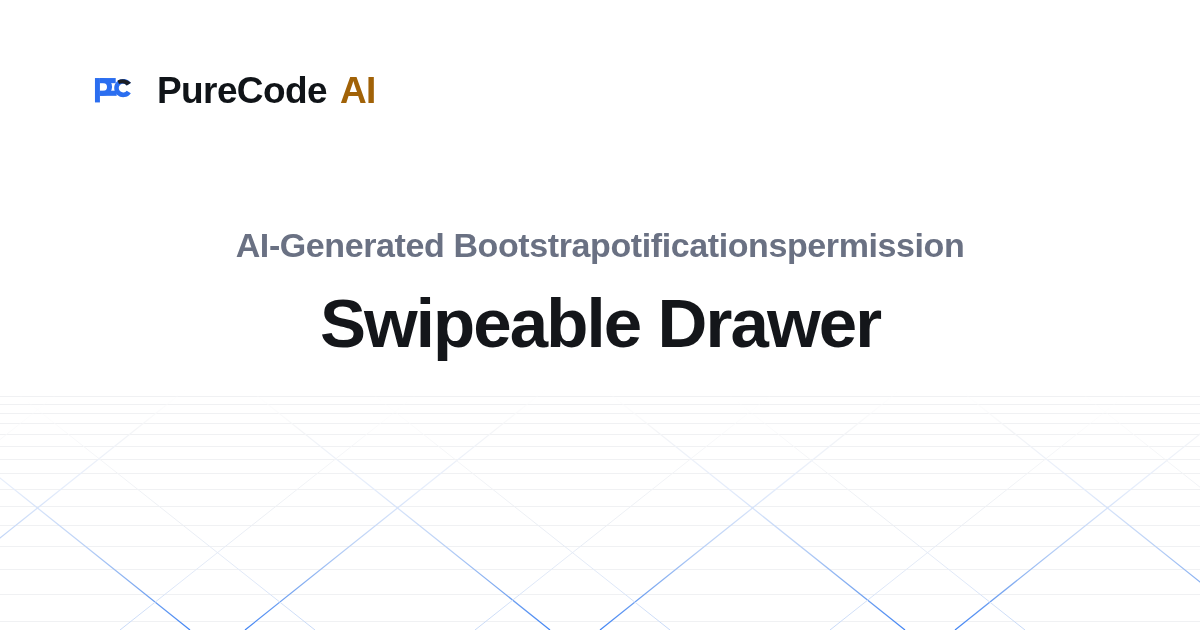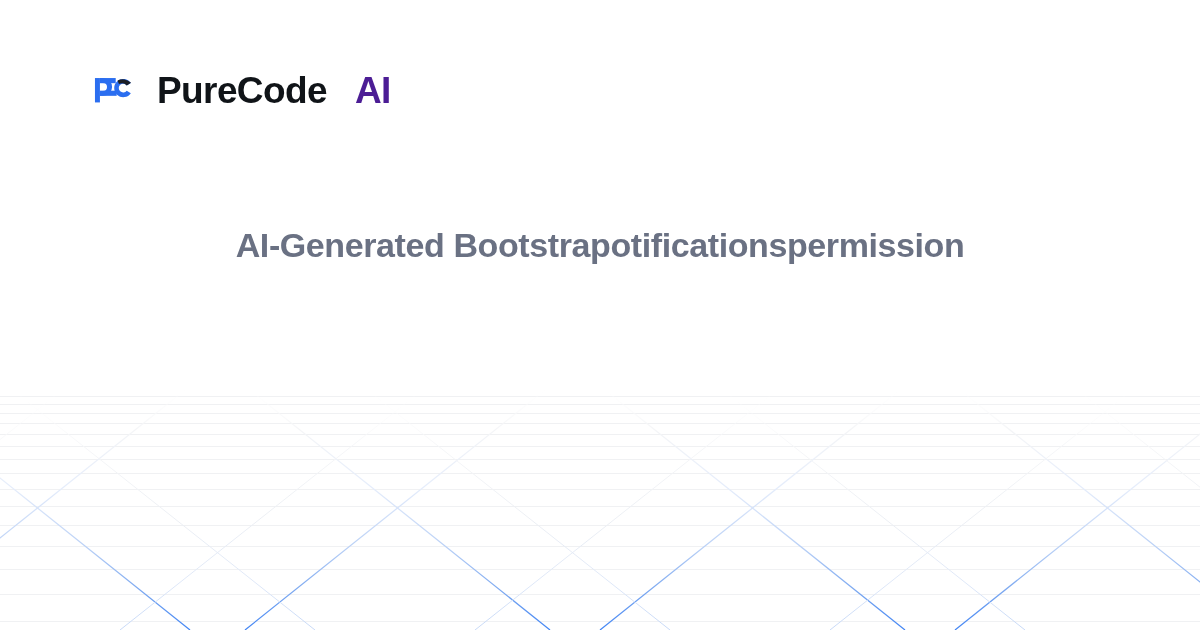--- a/index.html
+++ b/index.html
@@ -52,25 +52,25 @@
   }
 
   .brand-text {
     font-size:37px;
     font-weight:700;
     letter-spacing:-0.6px;
     line-height:1;
     white-space:nowrap;
     display:flex;
     align-items:baseline;
-    gap:28px;
+    gap:13px;
   }
 
   .brand-name { color:#101418; }
-  .brand-ai   { color:#4c1d95; }
+  .brand-ai   { color:#a16207; }
 
   
   .headline-block {
     margin-top:108px;
     text-align:center;
   }
 
   .eyebrow {
     font-size:34px;
     font-weight:700;
@@ -173,15 +173,16 @@
     </svg>
 
     <div class="brand-text">
       <span class="brand-name">PureCode</span>
       <span class="brand-ai">AI</span>
     </div>
   </div>
 
   <div class="headline-block">
     <div class="eyebrow">AI-Generated Bootstrapotificationspermission</div>
+    <h1 class="title">Swipeable Drawer</h1>
   </div>
 
 </div>
 
 </body></html>

